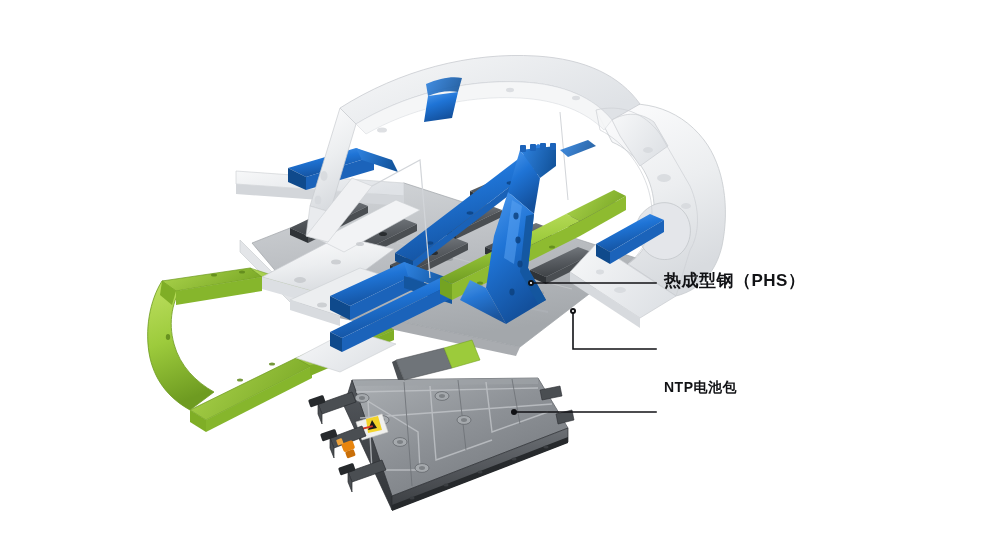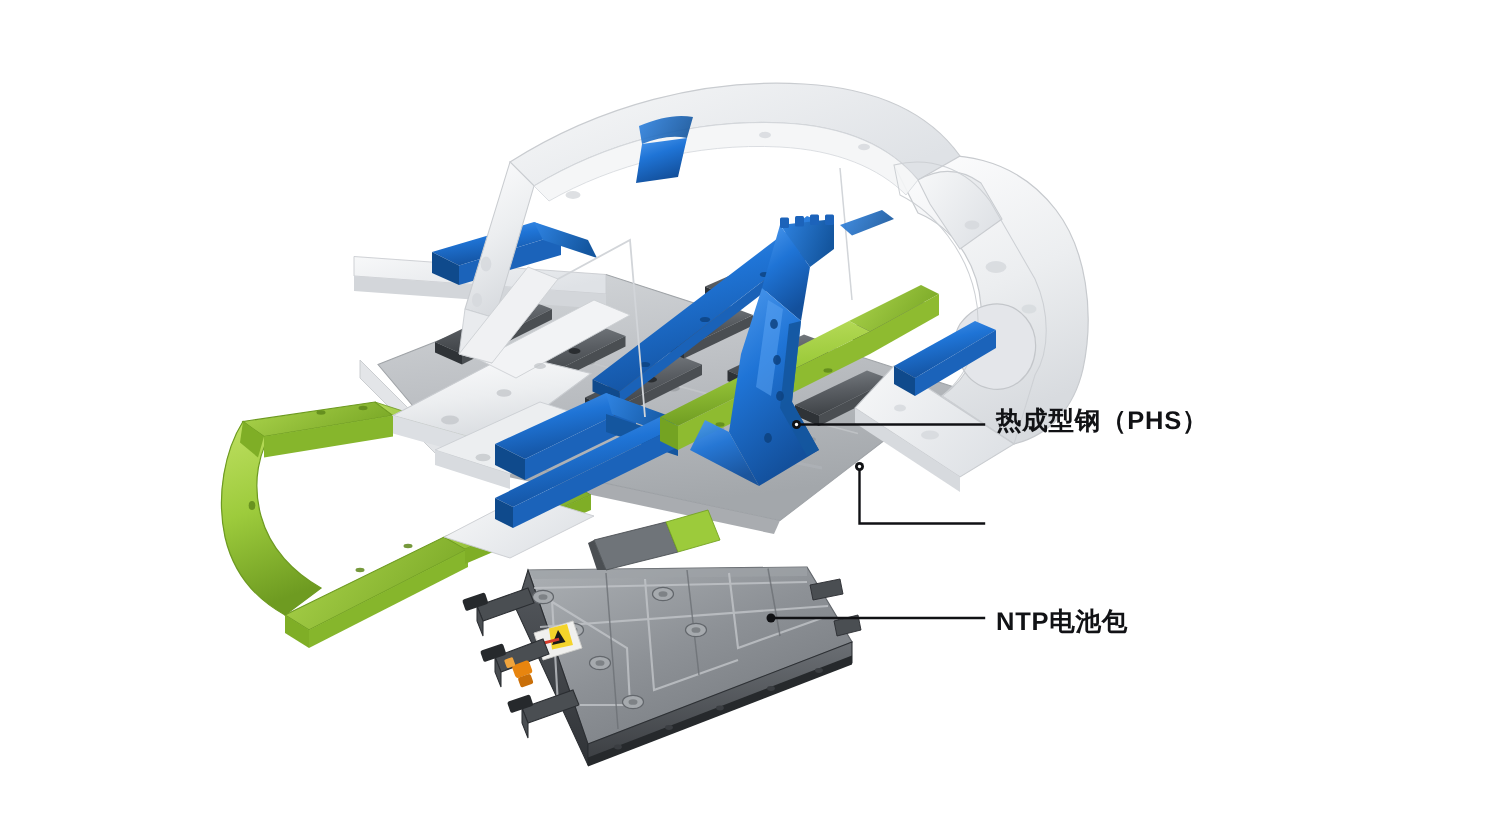--- a/index.html
+++ b/index.html
@@ -15,21 +15,21 @@
 
   .label{
     position:absolute;
     font-weight:bold;
     color:#111215;
     white-space:nowrap;
     letter-spacing:0.5px;
   }
   .lbl-phs{left:664px;top:269px;font-size:17px;}
   .lbl-al{left:664px;top:335px;font-size:17px;}
-  .lbl-ntp{left:664px;top:403px;font-size:17px;text-align:right;}
+  .lbl-ntp{left:664px;top:379px;font-size:14px;text-align:right;}
 </style>
 </head>
 <body>
 
 <div id="stage">
 
   <svg id="art" viewBox="0 0 994 559" xmlns="http://www.w3.org/2000/svg">
     <defs>
       <linearGradient id="gWhite" x1="0" y1="0" x2="0.3" y2="1">
         <stop offset="0" stop-color="#fdfdfe"></stop>

